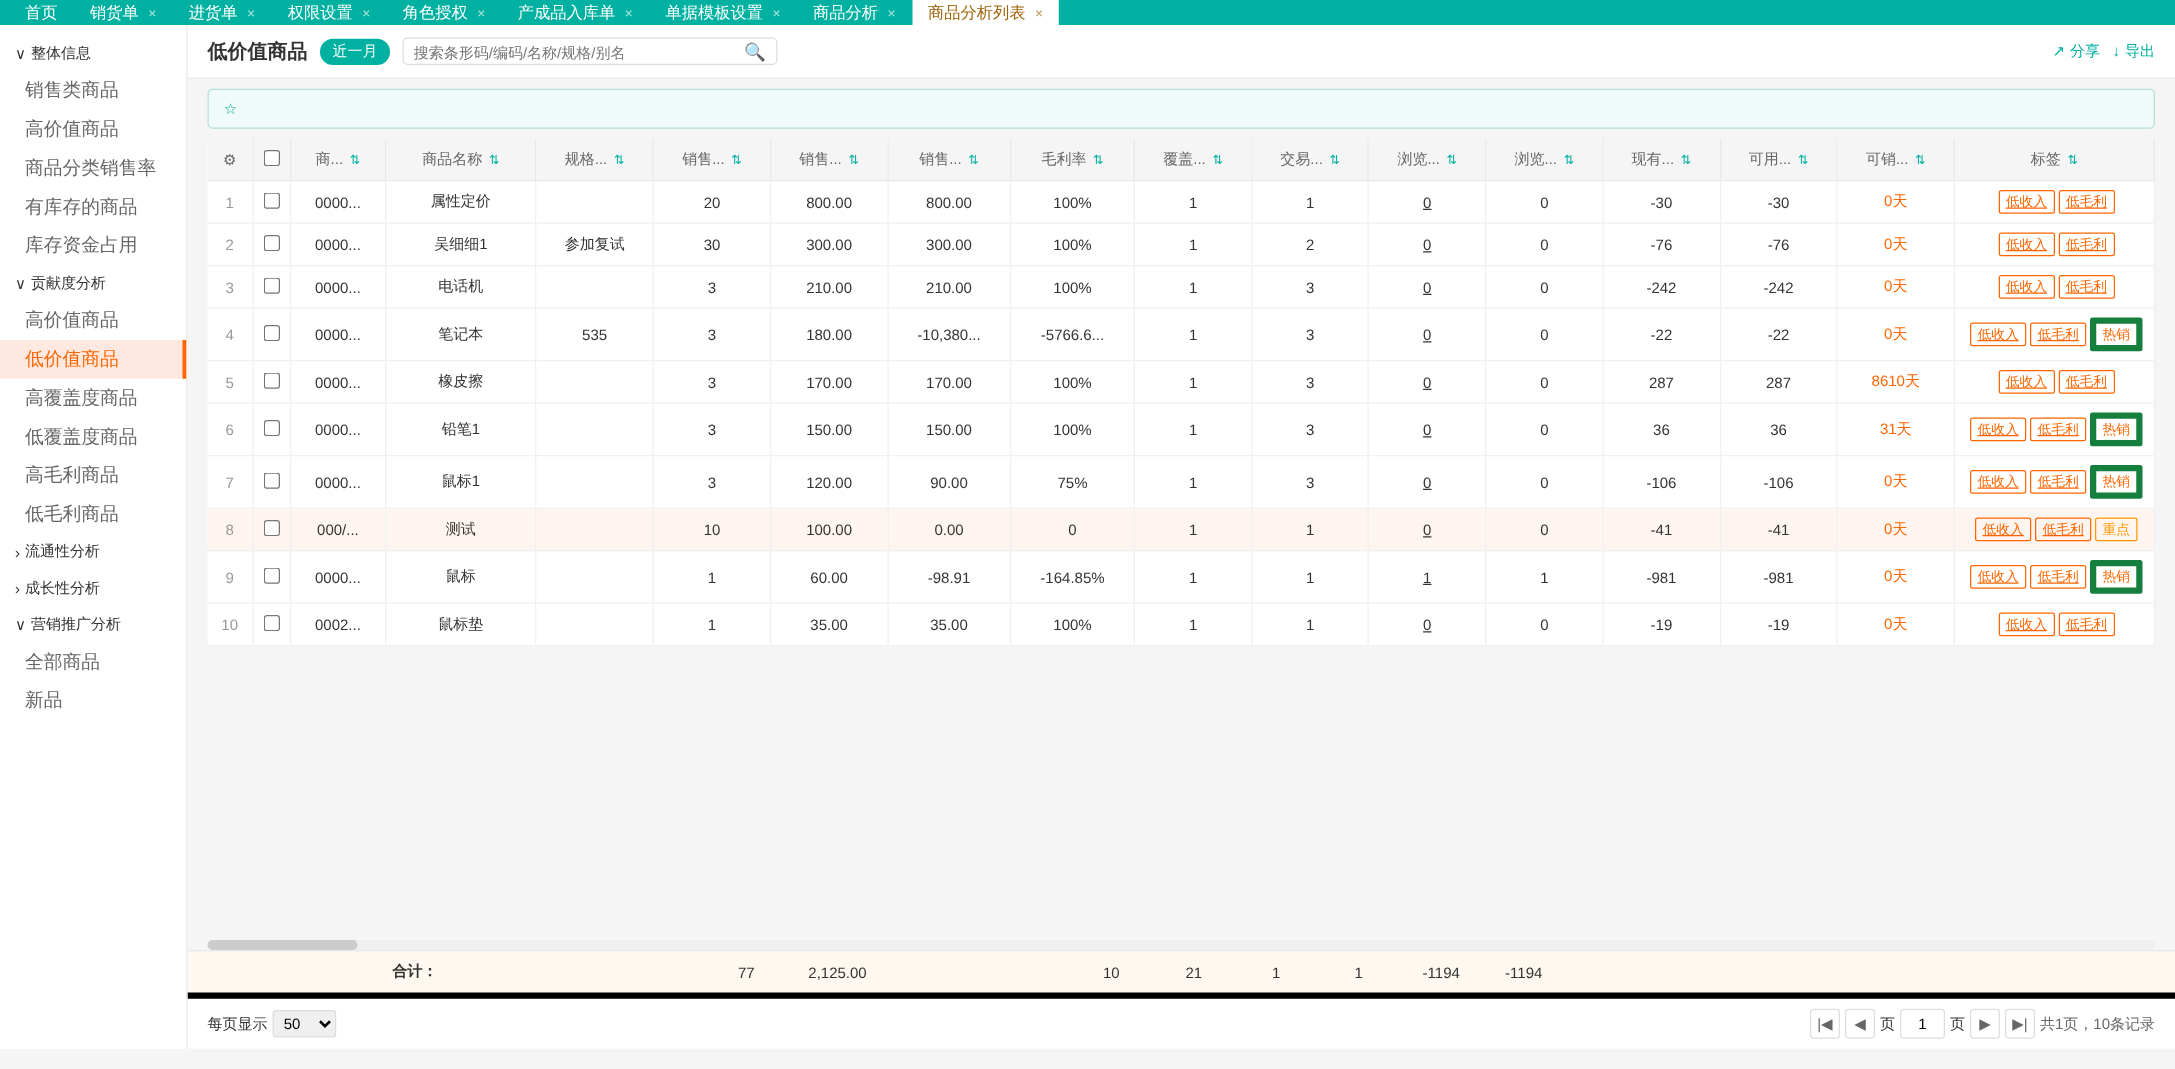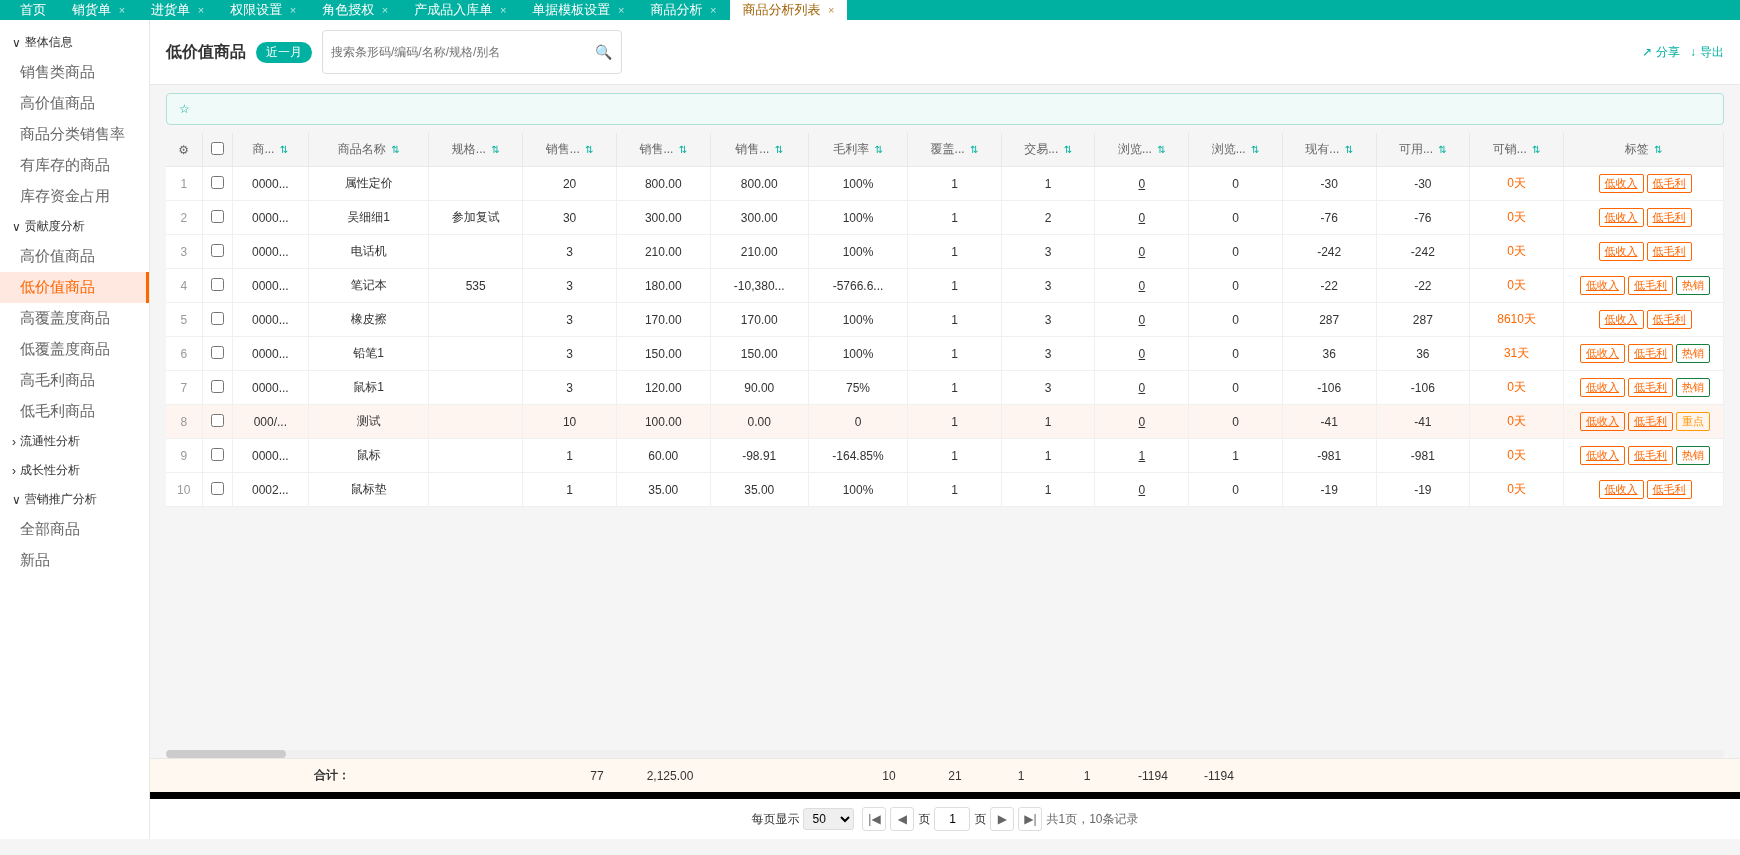--- a/index.html
+++ b/index.html
@@ -20,21 +20,21 @@
     .sidebar-item { color: #666; font-size: 15px; padding: 6px 12px 6px 20px; cursor: pointer; }
     .sidebar-item.active { background: #ffe8e0; color: #ff6600; border-right: 3px solid #ff6600; }
 
     
     .content { flex: 1; display: flex; flex-direction: column; overflow: hidden; }
 
     
     .content-header { display: flex; align-items: center; padding: 10px 16px; background: #fff; border-bottom: 1px solid #e8e8e8; gap: 10px; }
     .page-title { font-size: 16px; font-weight: bold; color: #333; }
     .filter-tag { background: #00b0a0; color: #fff; padding: 2px 10px; border-radius: 12px; font-size: 12px; cursor: pointer; }
-    .search-box { display: flex; align-items: center; border: 1px solid #ddd; border-radius: 4px; padding: 13px 8px; gap: 4px; flex: 1; max-width: 300px; }
+    .search-box { display: flex; align-items: flex-end; border: 1px solid #ddd; border-radius: 4px; padding: 2px 8px; gap: 4px; flex: 1; max-width: 300px; }
     .search-box input { border: none; outline: none; font-size: 12px; color: #999; width: 100%; }
     .search-icon { color: #00b0a0; font-size: 14px; cursor: pointer; }
     .header-actions { margin-left: auto; display: flex; gap: 10px; }
     .action-btn { color: #00b0a0; cursor: pointer; font-size: 12px; display: flex; align-items: center; gap: 4px; }
 
     
     .warning-bar { background: #f0faf8; border: 1px solid #b2e0d8; margin: 8px 16px; padding: 8px 12px; border-radius: 4px; color: #666; font-size: 12px; display: flex; align-items: center; gap: 6px; }
     .warning-icon { color: #00b0a0; }
 
     
@@ -42,33 +42,33 @@
     table { width: 100%; border-collapse: collapse; background: #fff; font-size: 12px; }
     thead tr { background: #f5f5f5; }
     thead th { padding: 8px 6px; text-align: center; border-bottom: 1px solid #e8e8e8; border-right: 1px solid #e8e8e8; color: #666; font-weight: normal; white-space: nowrap; position: relative; }
     thead th .sort-icon { color: #00b0a0; font-size: 10px; margin-left: 2px; }
     tbody tr { border-bottom: 1px solid #f0f0f0; }
     tbody tr.highlighted { background: #fff5f0; }
     tbody td { padding: 7px 6px; text-align: center; border-right: 1px solid #f0f0f0; color: #333; }
     tbody td.name-cell { text-align: center; }
     .tag { display: inline-block; padding: 1px 5px; border-radius: 2px; font-size: 11px; margin-left: 3px; }
     .tag-low-income { color: #ff6600; border: 1px solid #ff6600; text-decoration: underline; }
-    .tag-hot { color: #ff6600; border: 1px solid #15803d; }
+    .tag-hot { color: #ff6600; border: 5px solid #15803d; }
     .tag-recommend { color: #ff9900; border: 1px solid #ff9900; }
     .days-tag { color: #ff6600; }
     .link-underline { text-decoration: underline; color: #333; cursor: pointer; }
     .checkbox-cell { width: 30px; }
     input[type="checkbox"] { cursor: pointer; }
 
     
     .footer-total { display: flex; align-items: center; padding: 8px 16px; background: #fff8f0; border-top: 1px solid #e8e8e8; font-size: 12px; color: #333; gap: 0; }
     .total-label { width: 200px; text-align: right; padding-right: 16px; font-weight: bold; }
 
     
-    .pagination-bar { display: flex; align-items: center; justify-content: center; padding: 8px 16px; background: #fff; border-top: 7px solid #000000; gap: 8px; color: #333; font-size: 12px; }
+    .pagination-bar { display: flex; align-items: center; justify-content: space-between; padding: 8px 16px; background: #fff; border-top: 5px solid #000000; gap: 8px; color: #333; font-size: 12px; }
     .page-size-select { display: flex; align-items: center; gap: 4px; }
     .page-size-select select { border: 1px solid #ddd; border-radius: 3px; padding: 2px 4px; font-size: 12px; }
     .page-nav { display: flex; align-items: center; gap: 4px; }
     .page-nav-btn { width: 24px; height: 24px; border: 1px solid #ddd; border-radius: 3px; display: flex; align-items: center; justify-content: center; cursor: pointer; color: #666; background: #fff; }
     .page-input { width: 36px; height: 24px; border: 1px solid #ddd; border-radius: 3px; text-align: center; font-size: 12px; }
     .page-total { color: #666; }
 
     .scrollbar-area { height: 8px; background: #f0f0f0; margin: 0 16px; border-radius: 4px; }
     .scrollbar-thumb { height: 8px; width: 120px; background: #ccc; border-radius: 4px; }
   </style>

